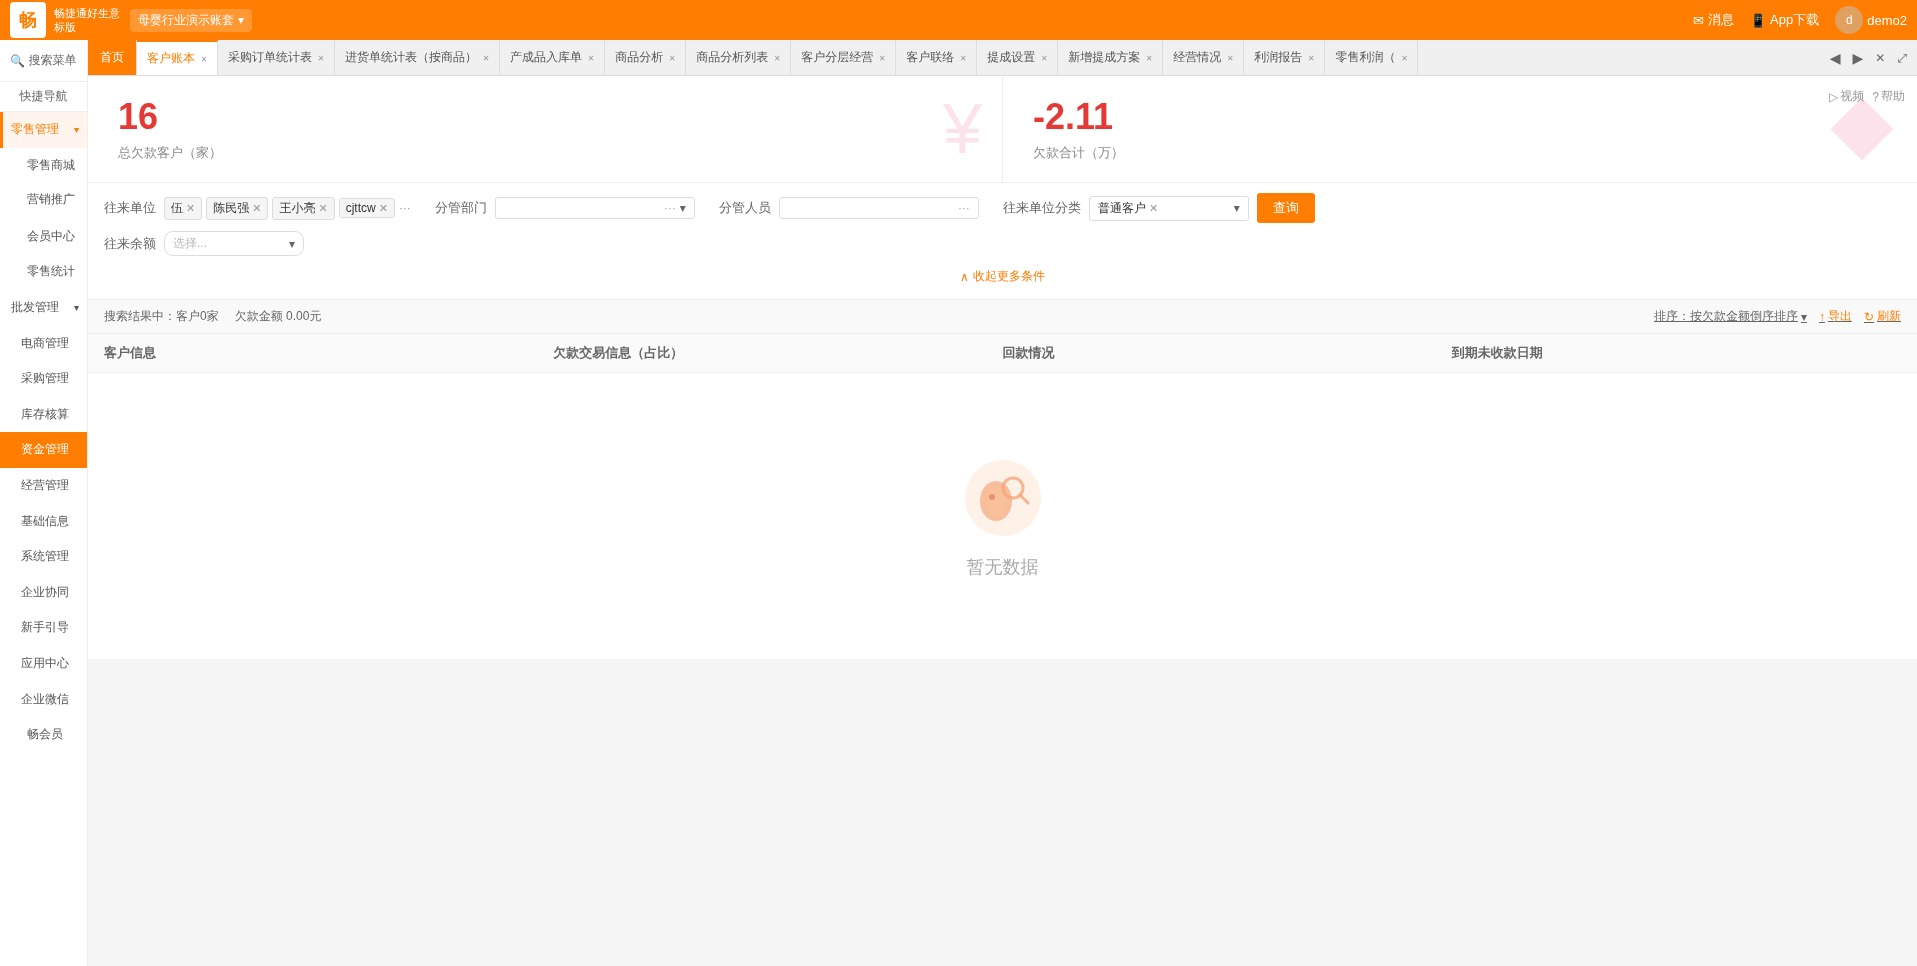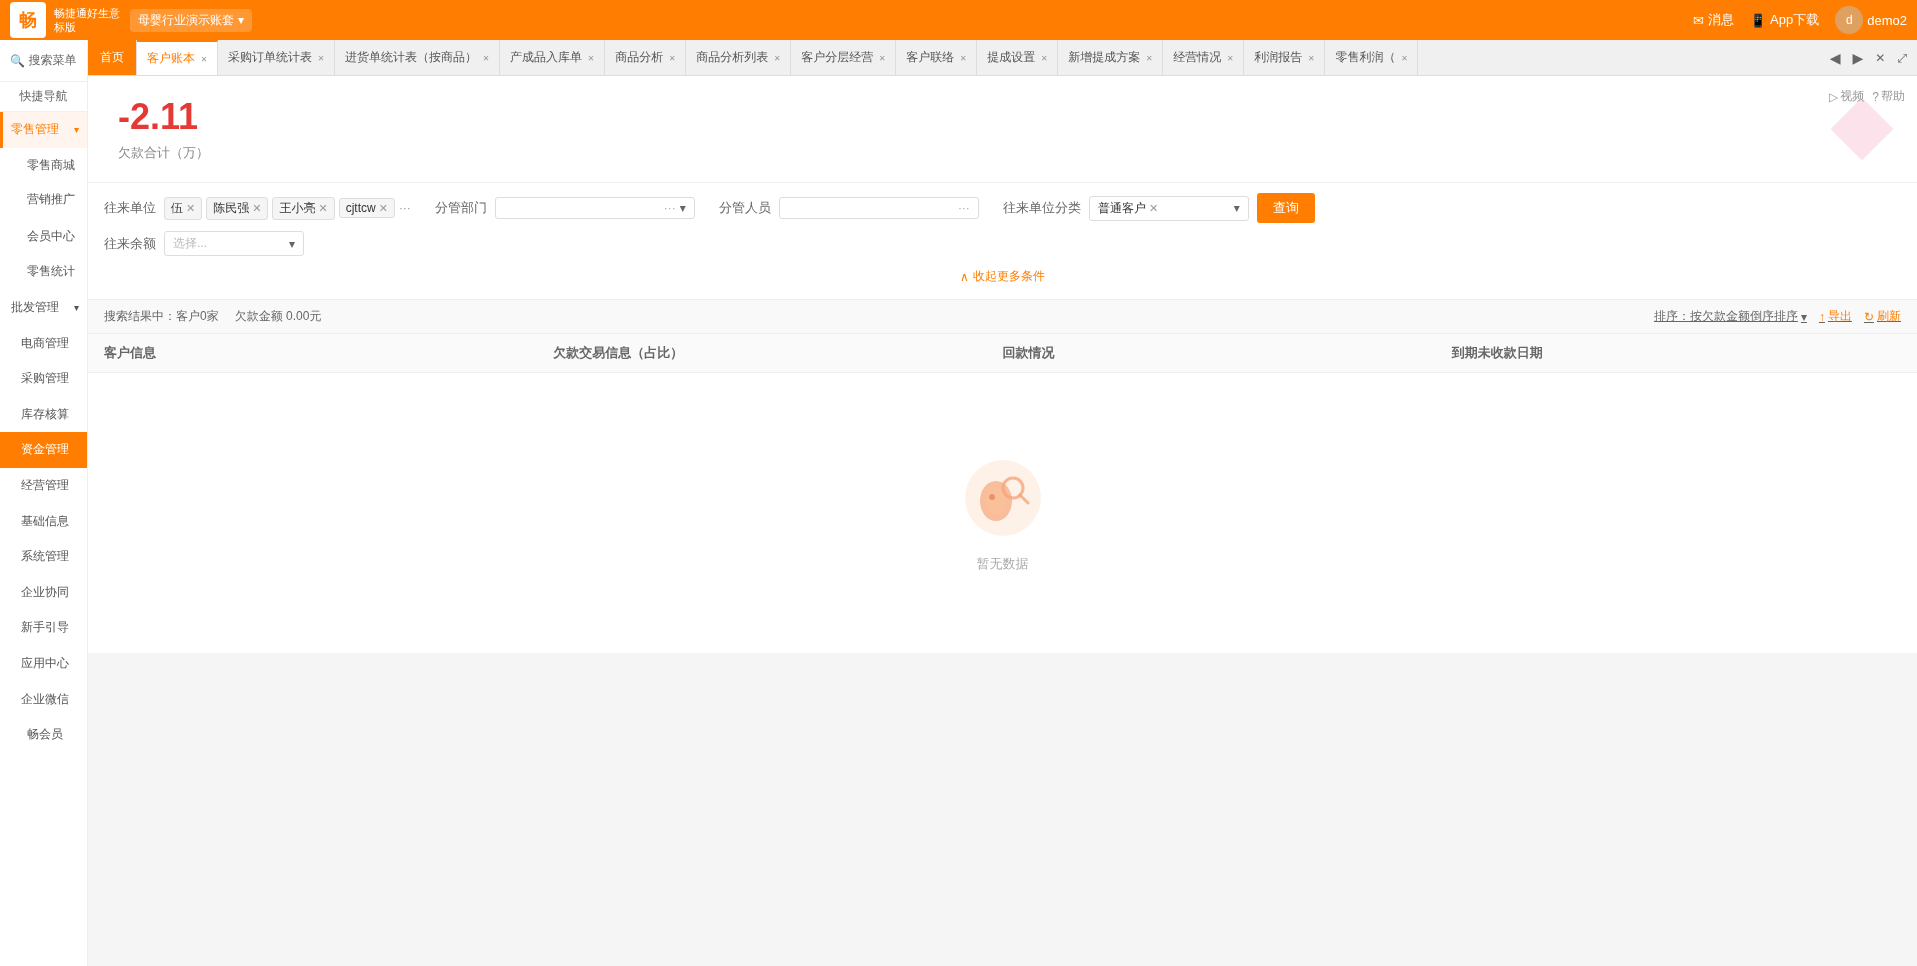--- a/index.html
+++ b/index.html
@@ -79,21 +79,21 @@
     
     .table-container { background: #fff; }
     .table-header { display: flex; align-items: center; padding: 10px 16px; border-bottom: 1px solid #eee; background: #fafafa; font-size: 13px; color: #666; font-weight: bold; }
     .th-customer { flex: 2; }
     .th-debt { flex: 2; }
     .th-repayment { flex: 2; }
     .th-due-date { flex: 2; }
 
     
     .empty-state { display: flex; flex-direction: column; align-items: center; justify-content: center; padding: 80px 0; }
-    .empty-text { color: #aaa; font-size: 13px; margin-top: 12px; }
+    .empty-text { color: #aaa; font-size: 18px; margin-top: 12px; }
   </style>
 </head>
 <body>
 
 <div class="app-wrapper">
 
   <div class="top-bar">
     <div class="logo-area">
       <div class="logo-icon">畅</div>
       <div class="logo-text">
@@ -253,20 +253,25 @@
           <button class="tab-arrow-btn">◀</button>
           <button class="tab-arrow-btn">▶</button>
           <button class="tab-arrow-btn" style="font-size:12px;">✕</button>
           <button class="tab-arrow-btn" style="font-size:12px;">⤢</button>
         </div>
       </div>
 
       <div class="page-content">
 
         <div class="stats-row">
+          <div class="stat-card">
+            <div class="stat-value red">16</div>
+            <div class="stat-label">总欠款客户（家）</div>
+            <div class="stat-icon stat-icon-pink" style="font-size:70px; opacity:0.12; position:absolute; right:20px; top:50%; transform:translateY(-50%);">¥</div>
+          </div>
           <div class="stat-card" style="position:relative;">
             <div class="stat-value red">-2.11</div>
             <div class="stat-label">欠款合计（万）</div>
 
             <svg style="position:absolute; right:20px; top:50%; transform:translateY(-50%); opacity:0.12; width:70px; height:70px;" viewBox="0 0 100 100">
               <polygon points="50,5 95,50 50,95 5,50" fill="#e91e63"></polygon>
               <circle cx="50" cy="50" r="20" fill="none" stroke="#e91e63" stroke-width="4"></circle>
             </svg>
             <div class="help-links">
               <div class="help-link">
@@ -324,21 +329,21 @@
                 <span class="filter-tag-close">✕</span>
               </div>
               <span style="margin-left:auto;">▾</span>
             </div>
 
             <button class="search-btn">查询</button>
           </div>
 
           <div class="filter-row">
             <span class="filter-label">往来余额</span>
-            <div class="filter-select" style="min-width:140px;">
+            <div class="filter-select" style="min-width:140px;border-radius:9px;">
               <span style="color:#bbb; flex:1;">选择...</span>
               <span>▾</span>
             </div>
           </div>
 
           <div class="filter-expand">
             <span>∧</span>
             <span>收起更多条件</span>
           </div>
         </div>

